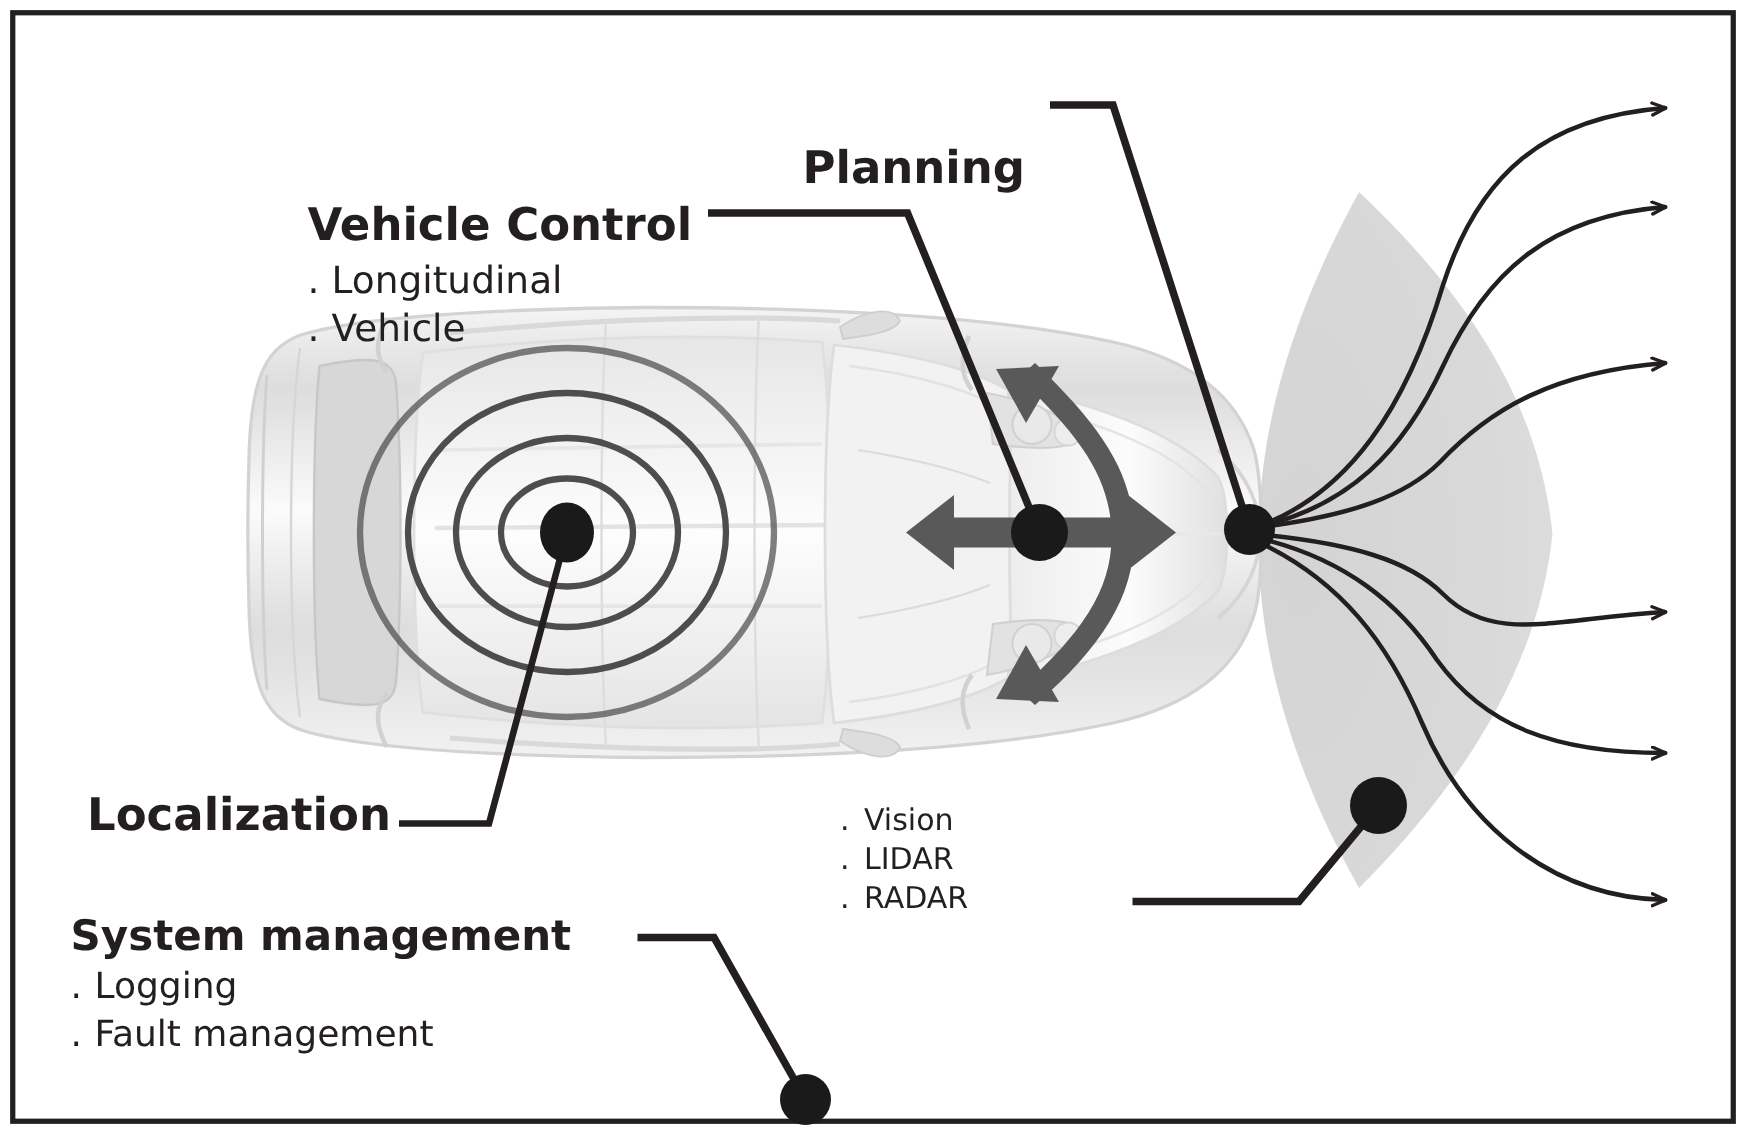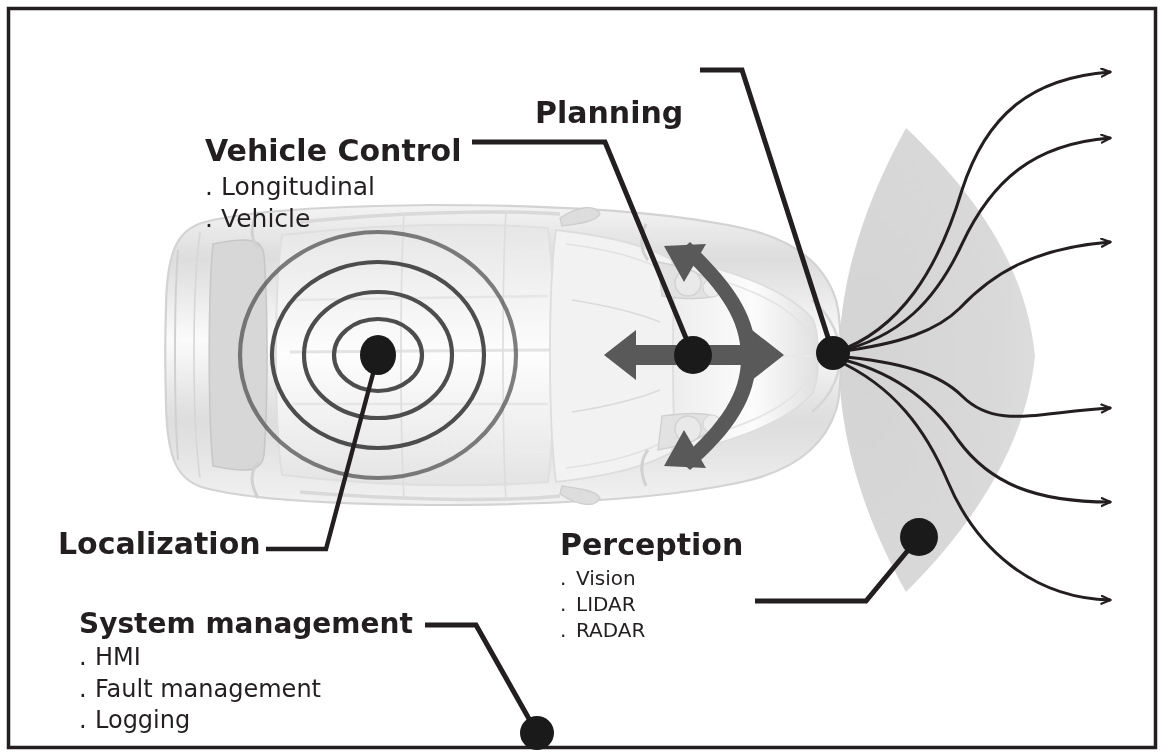--- a/index.html
+++ b/index.html
@@ -58,21 +58,21 @@
   #grp-planning { left: 535px; top: 50px; margin-top: 47px; }
   #grp-planning .label-title { font-size: 30px; }
 
   #grp-localization { left: 58px; top: 528px; }
   #grp-localization .label-title { font-size: 30px; text-align: center; }
 
   #grp-perception { left: 560px; top: 529px; }
   #grp-perception .label-title { font-size: 30px; }
   #grp-perception .label-items li { font-size: 20px; }
 
-  #grp-system-management { left: 79px; top: 609px; }
+  #grp-system-management { left: 47px; top: 609px; }
   #grp-system-management .label-title { font-size: 28px; }
   #grp-system-management .label-items li { font-size: 24px; }
 </style>
 </head>
 <body>
 
 <div id="stage">
 
   <svg id="diagram-svg" viewBox="0 0 1164 756">
     <defs>
@@ -256,30 +256,28 @@
 
   <div class="label-group" id="grp-planning">
     <div class="label-title">Planning</div>
   </div>
 
   <div class="label-group" id="grp-localization">
     <div class="label-title">Localization</div>
   </div>
 
   <div class="label-group" id="grp-perception">
-    <div class="label-title">Perception</div>
     <ul class="label-items">
       <li><span class="bullet-dot">.</span><span>Vision</span></li>
       <li><span class="bullet-dot">.</span><span>LIDAR</span></li>
       <li><span class="bullet-dot">.</span><span>RADAR</span></li>
     </ul>
   </div>
 
   <div class="label-group" id="grp-system-management">
     <div class="label-title">System management</div>
     <ul class="label-items">
-      <li><span class="bullet-dot">.</span><span>HMI</span></li>
+      <li><span class="bullet-dot">.</span><span>Logging</span></li>
       <li><span class="bullet-dot">.</span><span>Fault management</span></li>
-      <li><span class="bullet-dot">.</span><span>Logging</span></li>
     </ul>
   </div>
 
 </div>
 
 </body></html>

